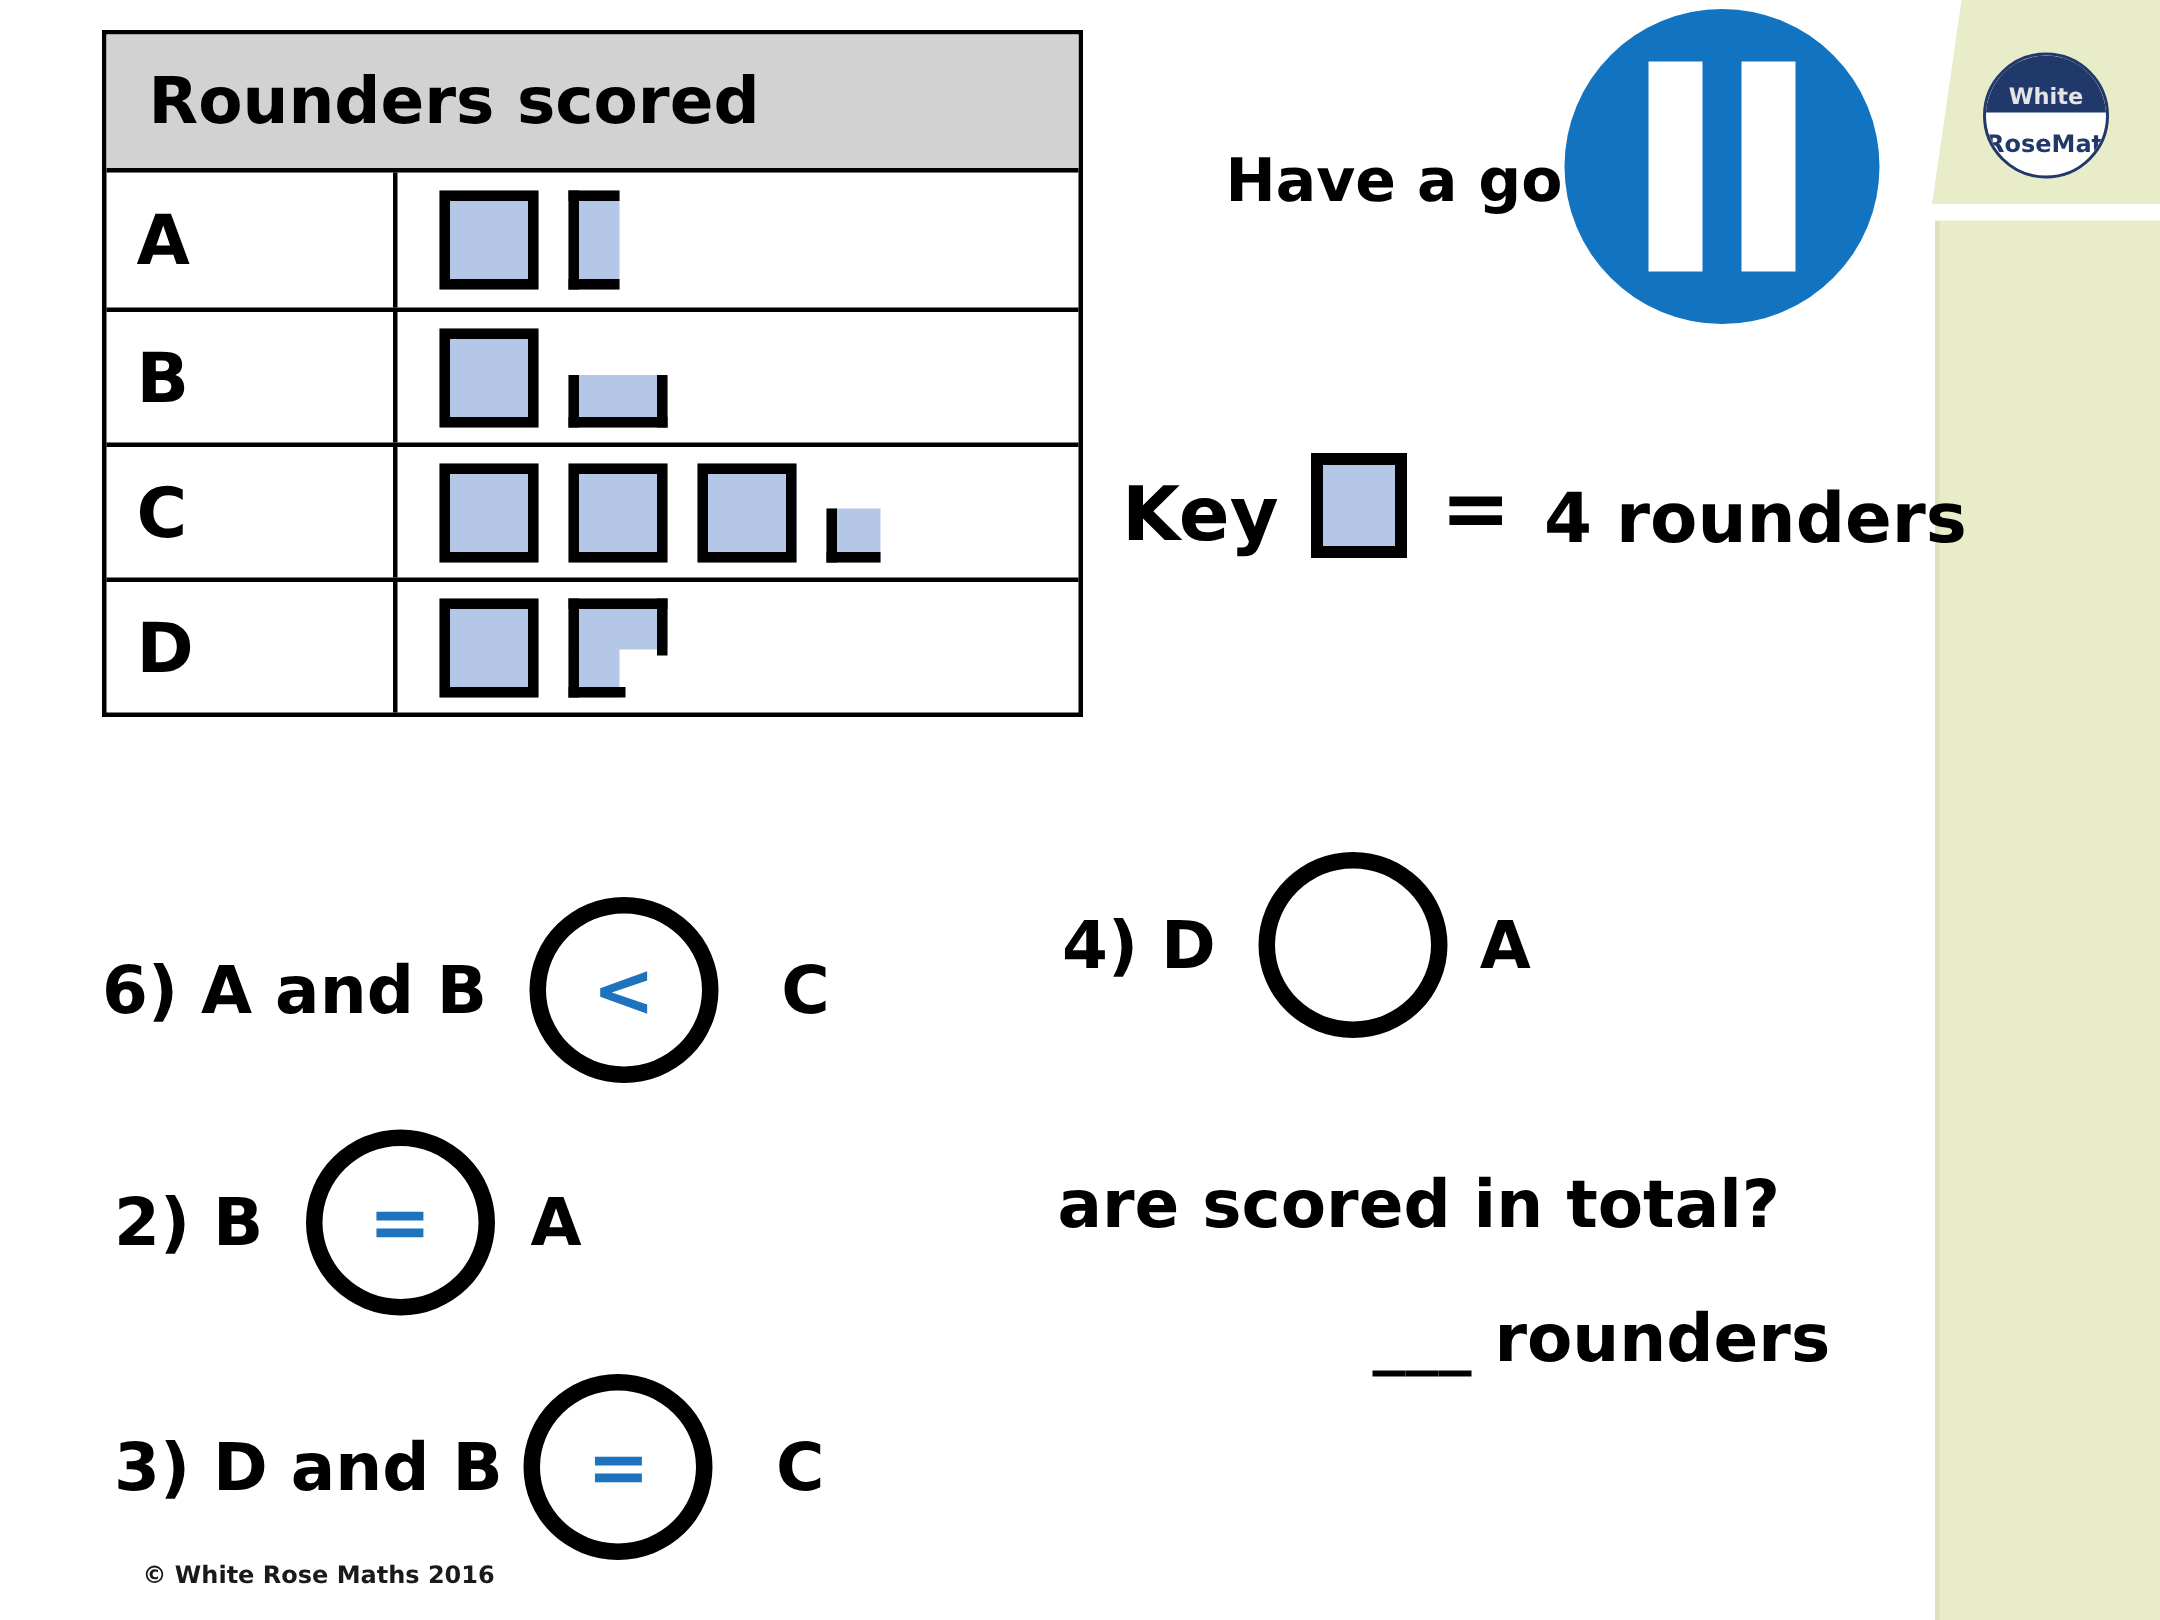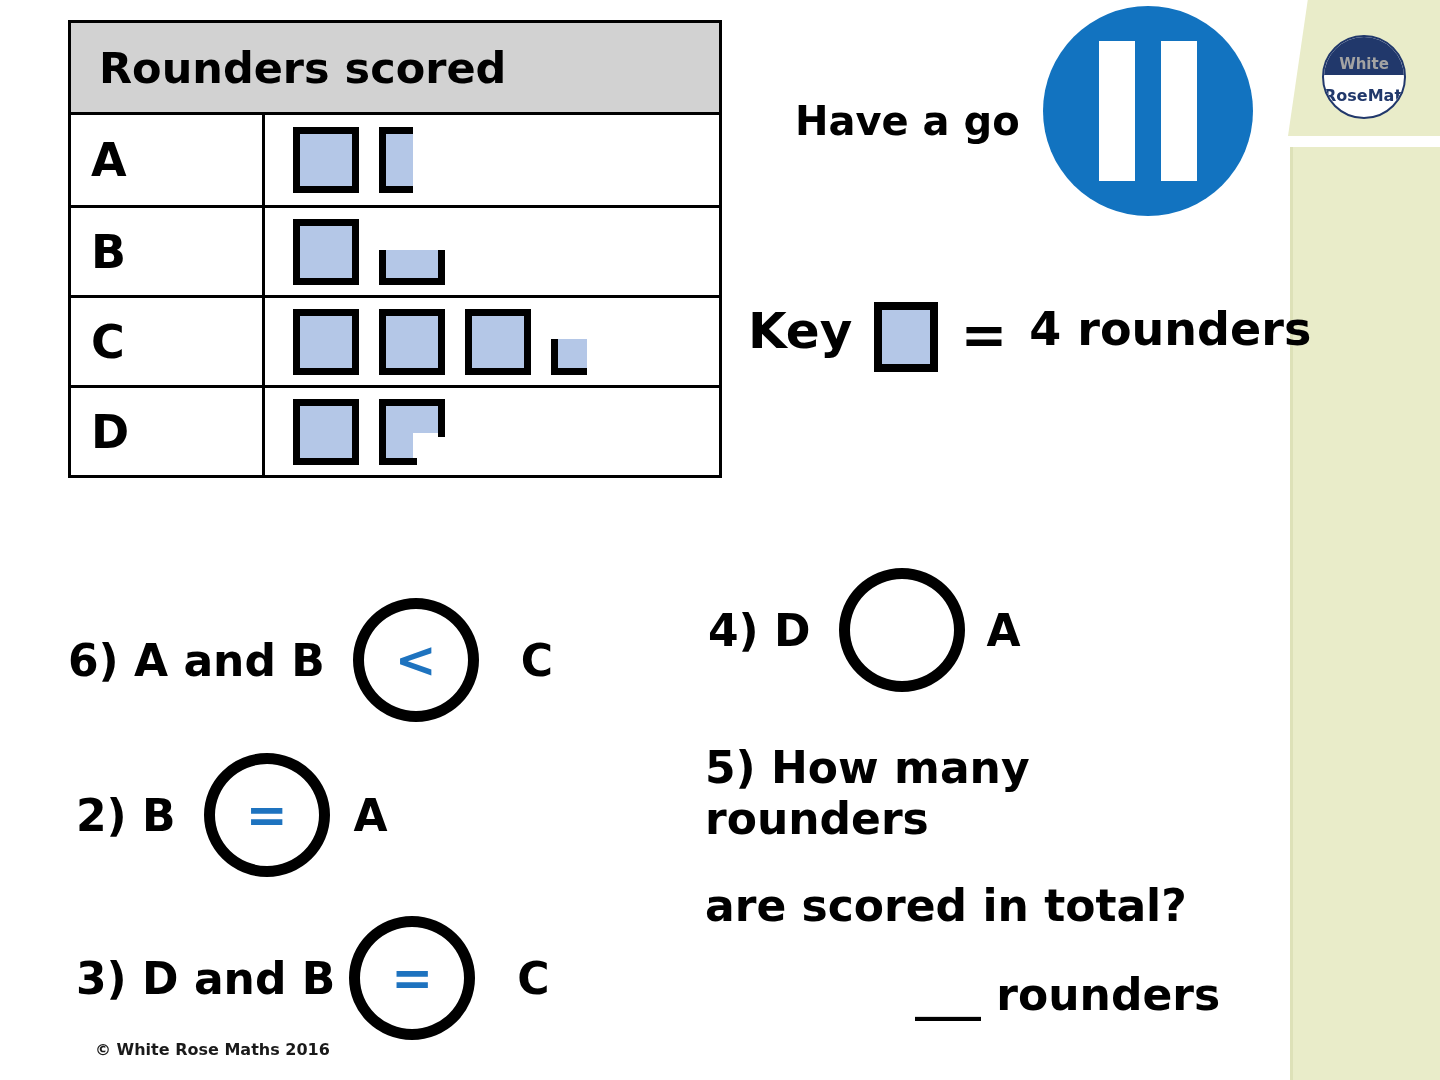--- a/index.html
+++ b/index.html
@@ -33,21 +33,21 @@
     box-shadow:inset 3px 0 0 #dde1b8;
   }
 
   
   .wrm-logo{
     position:absolute;left:1322px;top:35px;width:84px;height:84px;
     border-radius:50%;background:#fff;border:2px solid var(--navy);
     overflow:hidden;display:flex;flex-direction:column;z-index:3;
   }
   .wrm-top{
-    height:38px;background:var(--navy);color:#a3a3a3;
+    height:38px;background:var(--navy);color:#e5e5e5;
     display:flex;align-items:flex-end;justify-content:center;
     font-size:15px;font-weight:bold;padding-bottom:2px;
   }
   .wrm-bottom{
     flex:1;color:var(--navy);display:flex;flex-direction:row;align-items:center;
     font-size:16px;font-weight:bold;line-height:1.02;margin-top:1px;
   }
 
   
   .ptable{
@@ -73,30 +73,30 @@
   .sym.tq{width:66px;height:66px;position:relative;background:none;}
   .sym.tq i{position:absolute;display:block;}
   .sym.tq .fill-top{left:0;top:0;width:66px;height:34px;background:var(--blue-fill);}
   .sym.tq .fill-bl{left:0;bottom:0;width:34px;height:33px;background:var(--blue-fill);}
   .sym.tq .b-top{left:0;top:0;width:100%;height:7px;background:var(--ink);}
   .sym.tq .b-left{left:0;top:0;width:7px;height:100%;background:var(--ink);}
   .sym.tq .b-right{right:0;top:0;width:7px;height:38px;background:var(--ink);}
   .sym.tq .b-bottom{left:0;bottom:0;width:38px;height:7px;background:var(--ink);}
 
   
-  .have-a-go{position:absolute;left:795px;top:98px;font-size:40px;font-weight:600;}
+  .have-a-go{position:absolute;left:817px;top:98px;font-size:40px;font-weight:600;}
   .pause{
     position:absolute;left:1043px;top:6px;width:210px;height:210px;border-radius:50%;
     background:var(--pause-blue);display:flex;align-items:center;justify-content:center;gap:26px;
     cursor:pointer;
   }
   .pause i{width:36px;height:140px;background:#fff;}
 
   
-  .key{position:absolute;left:748px;top:302px;display:flex;align-items:flex-start;gap:22px;}
+  .key{position:absolute;left:748px;top:302px;display:flex;align-items:flex-end;gap:22px;}
   .key-label{font-size:50px;font-weight:600;}
   .key-square{width:64px;height:70px;border:8px solid var(--ink);background:var(--blue-fill);}
   .key-eq{font-size:56px;font-weight:bold;}
   .key-value{font-size:46px;font-weight:600;}
 
   
   .q{position:absolute;display:flex;align-items:center;}
   .qtext{font-size:44px;font-weight:600;white-space:pre;}
   .qcircle{
     width:126px;height:124px;border:11px solid var(--ink);border-radius:50%;
@@ -221,18 +221,17 @@
 
 <div class="q" style="left:708px;top:568px">
   <span class="qtext">4) D</span>
   <span class="qcircle gap-l">
     <span class="qsym"></span>
   </span>
   <span class="qtext" style="margin-left:22px">A</span>
 </div>
 
 <div class="q5">
-  <span class="line">5) How many rounders</span>
   <span class="line line2">are scored in total?</span>
   <div class="answer">___ rounders</div>
 </div>
 
 <span class="copyright">© White Rose Maths 2016</span>
 
 </body></html>

